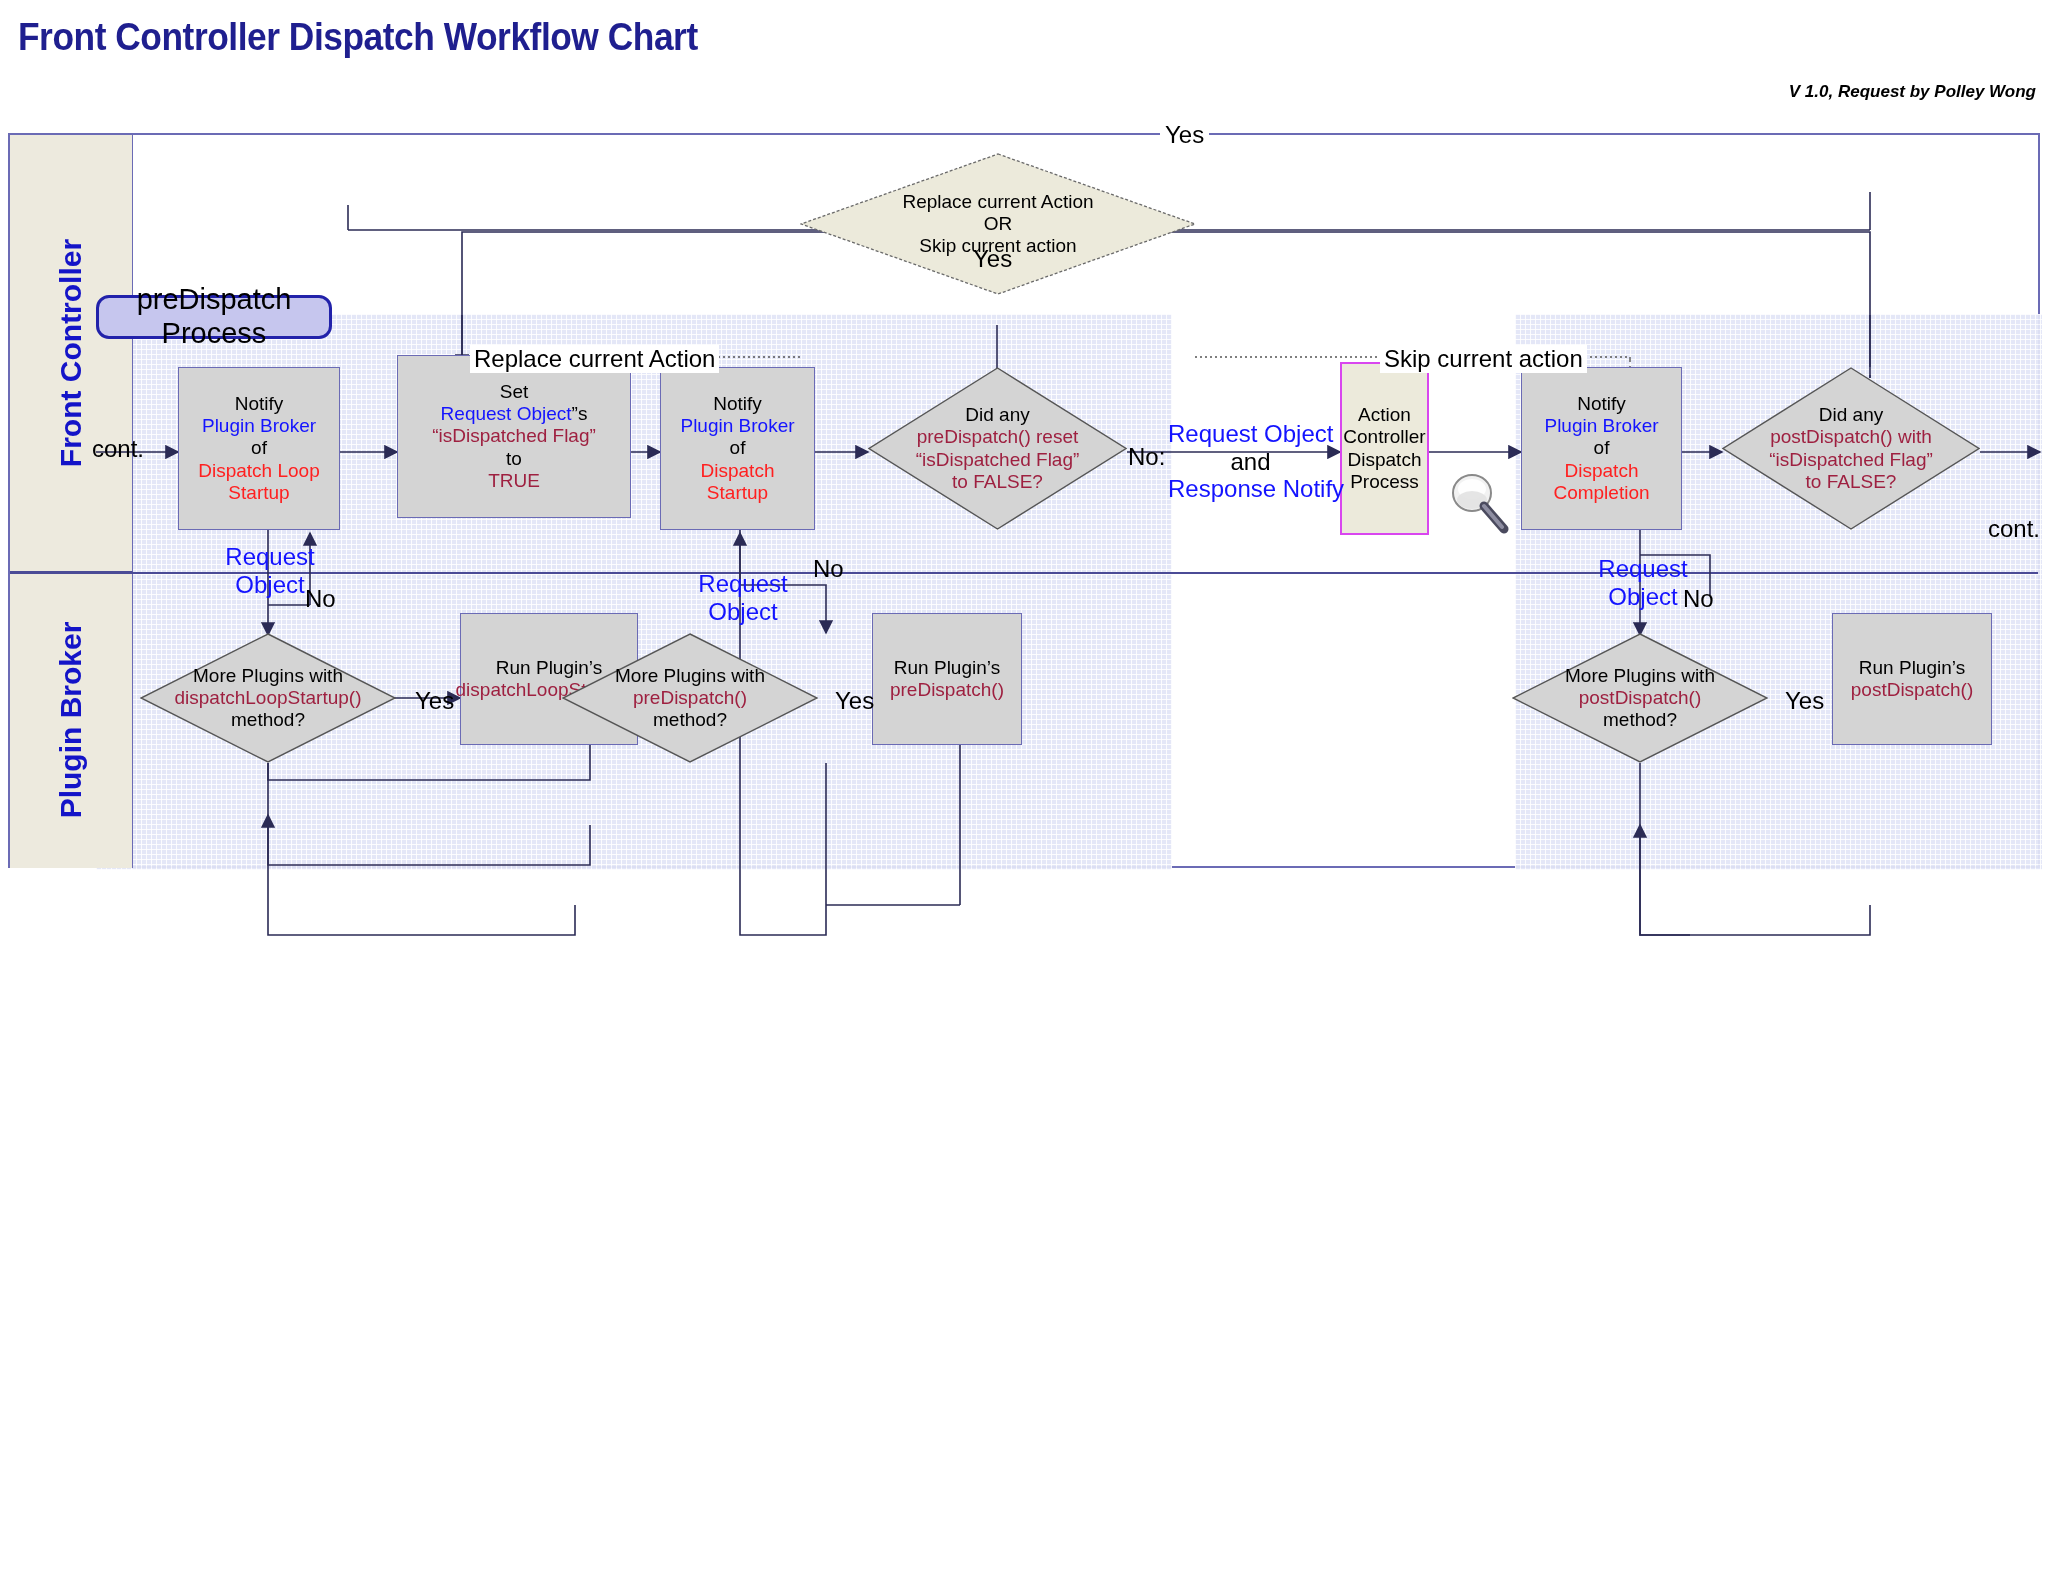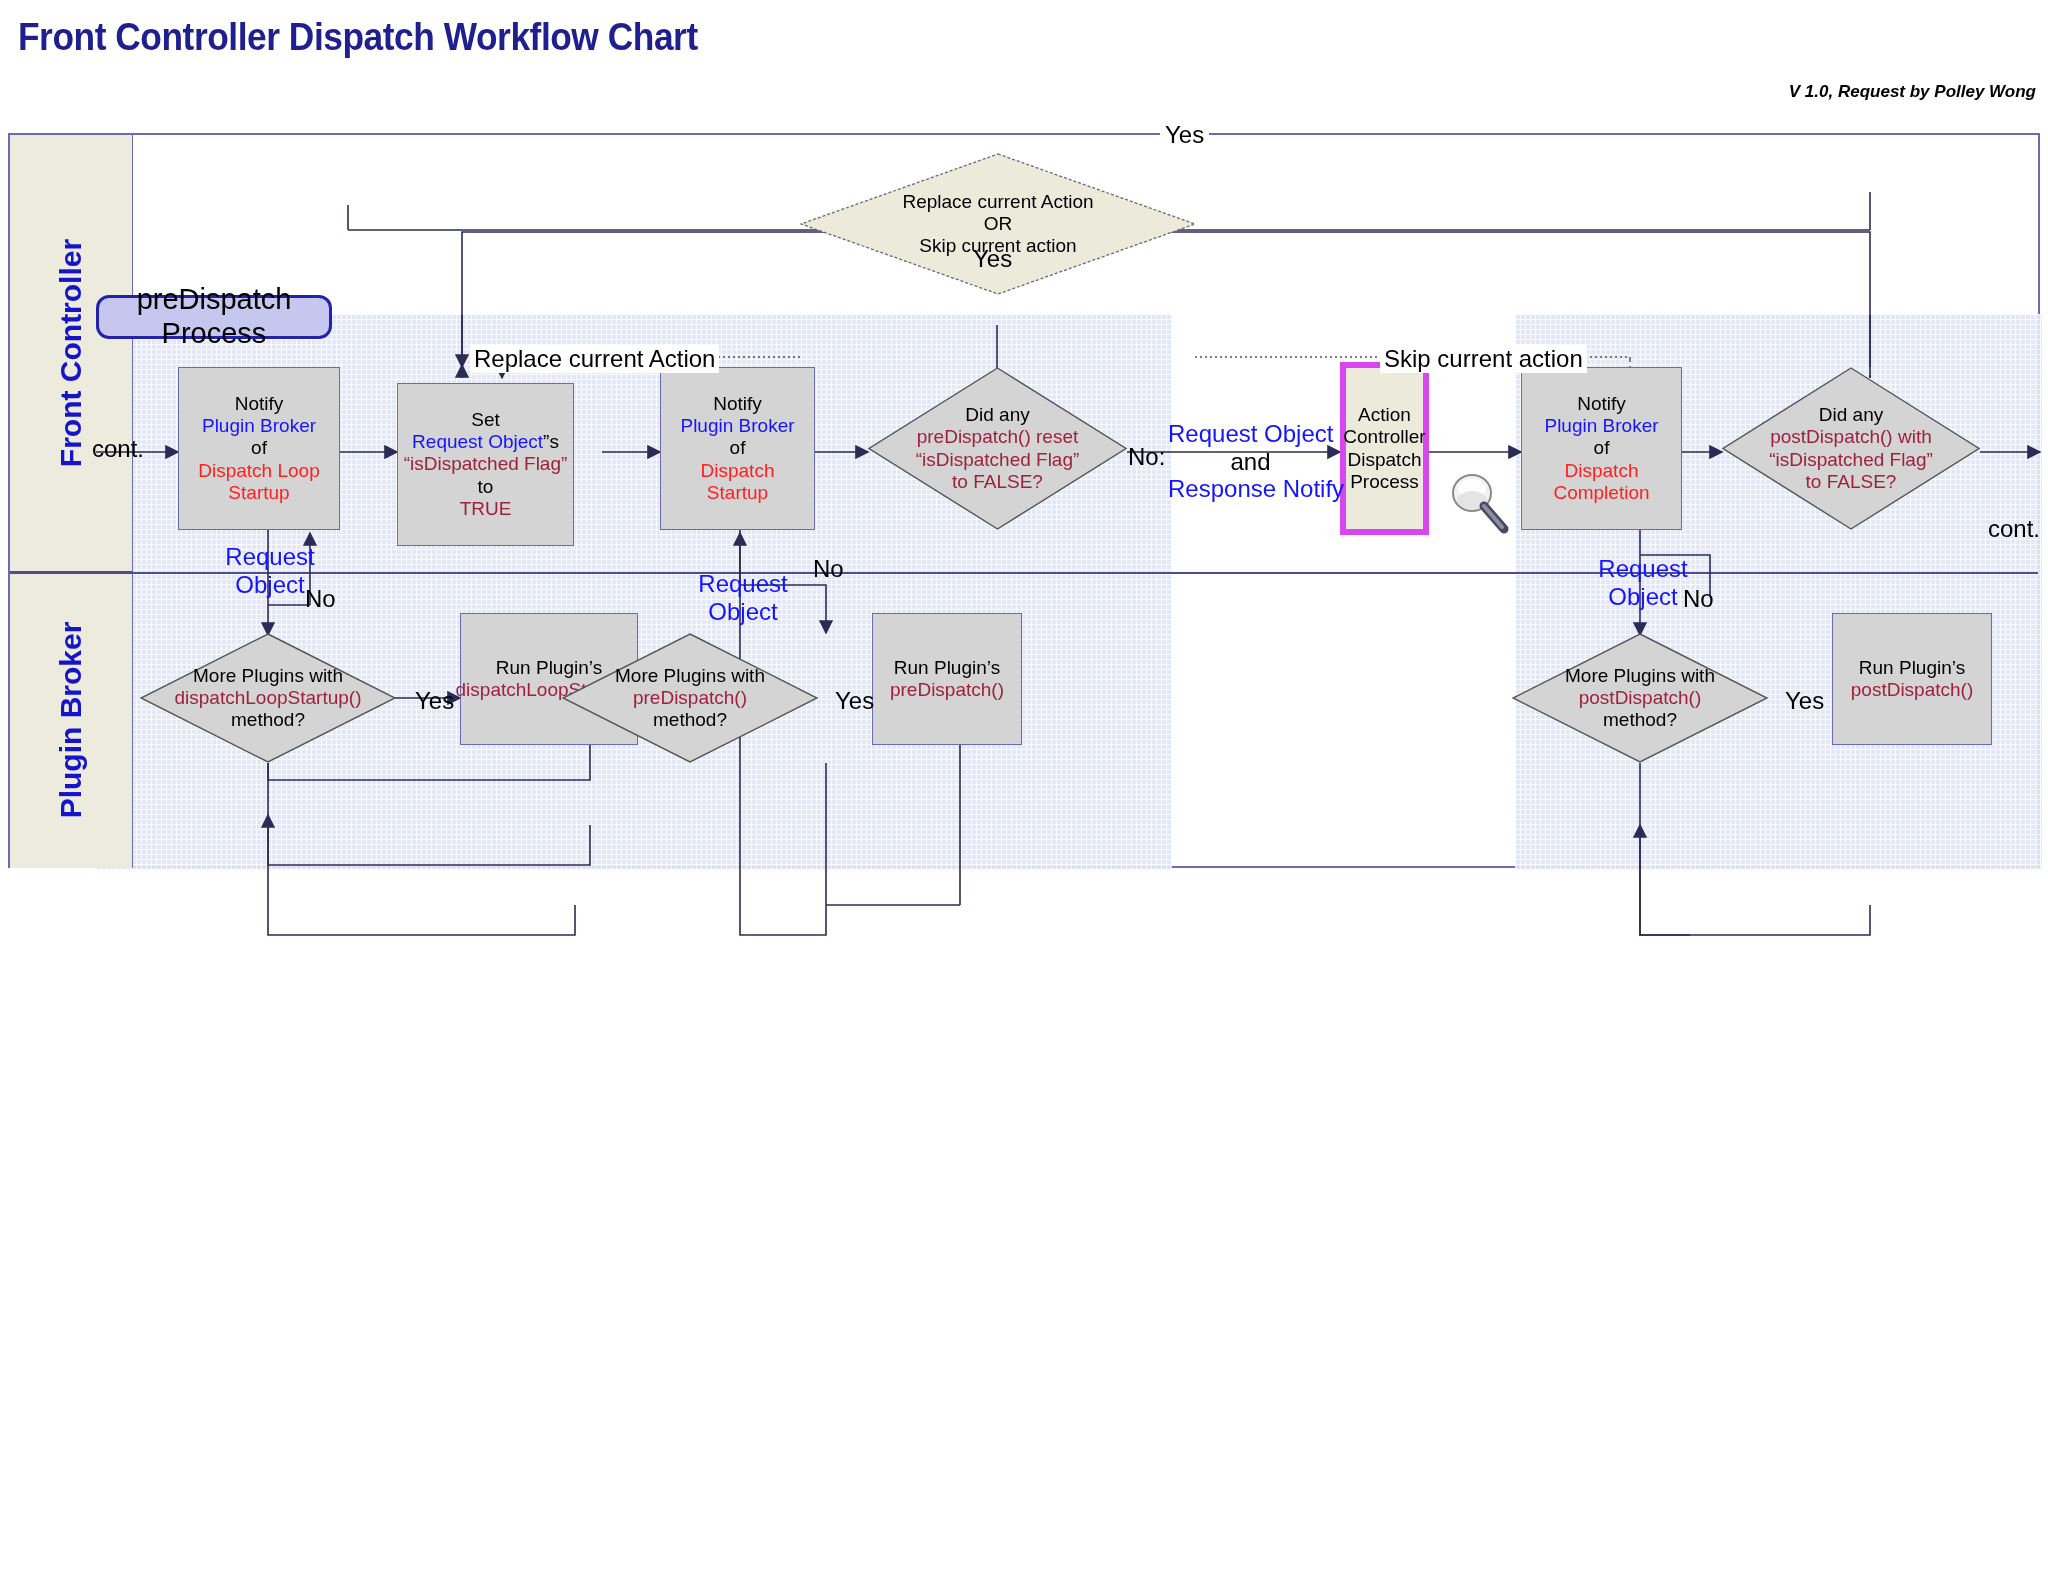--- a/index.html
+++ b/index.html
@@ -37,21 +37,21 @@
        repeating-linear-gradient(0deg,rgba(255,255,255,.85) 0 1px,transparent 1px 5px),
        repeating-linear-gradient(90deg,rgba(255,255,255,.85) 0 1px,transparent 1px 5px);
      opacity:.95;}
   #band-pre{left:86px;top:179px;width:1076px;height:556px;}
   #band-post{left:1505px;top:179px;width:527px;height:556px;}
 
   
   .node{position:absolute;box-sizing:border-box;display:flex;flex-direction:column;
         align-items:center;justify-content:center;text-align:center;line-height:1.16;}
   .proc{background:#d4d4d4;border:1px solid #6b6bb5;font-size:19px;color:#000;}
-  .proc.beige{background:#eceadb;border:6px solid #d946ef;}
+  .proc.beige{background:#eceadb;border:2px solid #d946ef;}
   .rounded{border-radius:13px;background:#c6c6ee;border:3px solid #2222aa;
            font-size:29px;color:#000;padding:0 14px;justify-content:center;}
   .dia{color:#000;font-size:19px;}
   .dia .shape{position:absolute;left:0;top:0;width:100%;height:100%;}
   .dia .txt{position:relative;z-index:2;width:92%;}
   .lbl-blue{color:#1414ff;}
   .lbl-red{color:#ff2020;margin-top:48px;}
   .lbl-maroon{color:#9e2040;}
   .lbl-black{color:#000;}
 
@@ -182,21 +182,21 @@
   </div>
 
   <div class="node proc" style="left:168px;top:232px;width:162px;height:163px;">
       <div><span class="lbl-black">Notify</span></div>
       <div><span class="lbl-blue">Plugin Broker</span></div>
       <div><span class="lbl-black">of</span></div>
       <div><span class="lbl-red">Dispatch Loop</span></div>
       <div><span class="lbl-red">Startup</span></div>
     </div>
 
-  <div class="node proc" style="left:387px;top:248px;width:177px;height:163px;">
+  <div class="node proc" style="left:387px;top:220px;width:234px;height:163px;">
       <div><span class="lbl-black">Set</span></div>
       <div><span class="lbl-blue">Request Object</span><span class="lbl-black">”s</span></div>
       <div><span class="lbl-maroon">“isDispatched Flag”</span></div>
       <div><span class="lbl-black">to</span></div>
       <div><span class="lbl-maroon">TRUE</span></div>
     </div>
 
   <div class="node proc" style="left:650px;top:232px;width:155px;height:163px;">
       <div><span class="lbl-black">Notify</span></div>
       <div><span class="lbl-blue">Plugin Broker</span></div>

